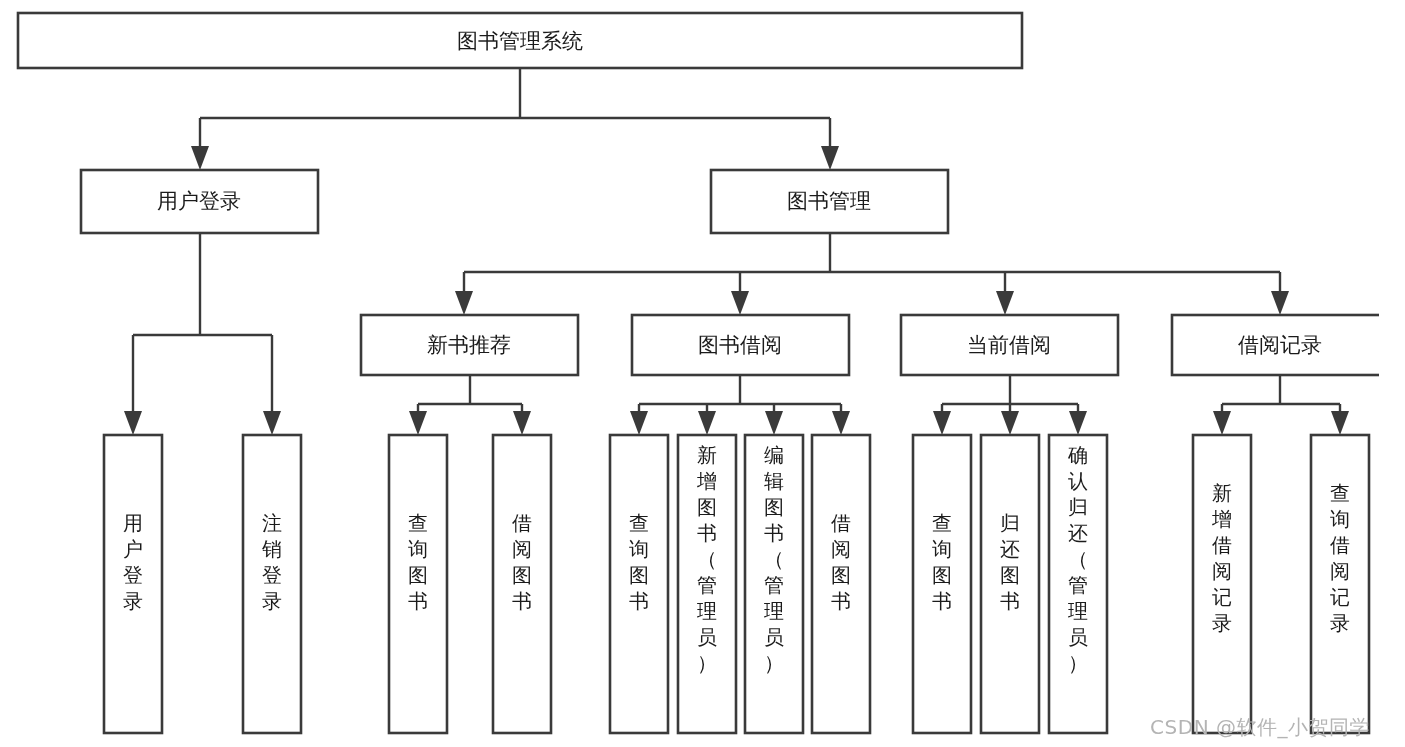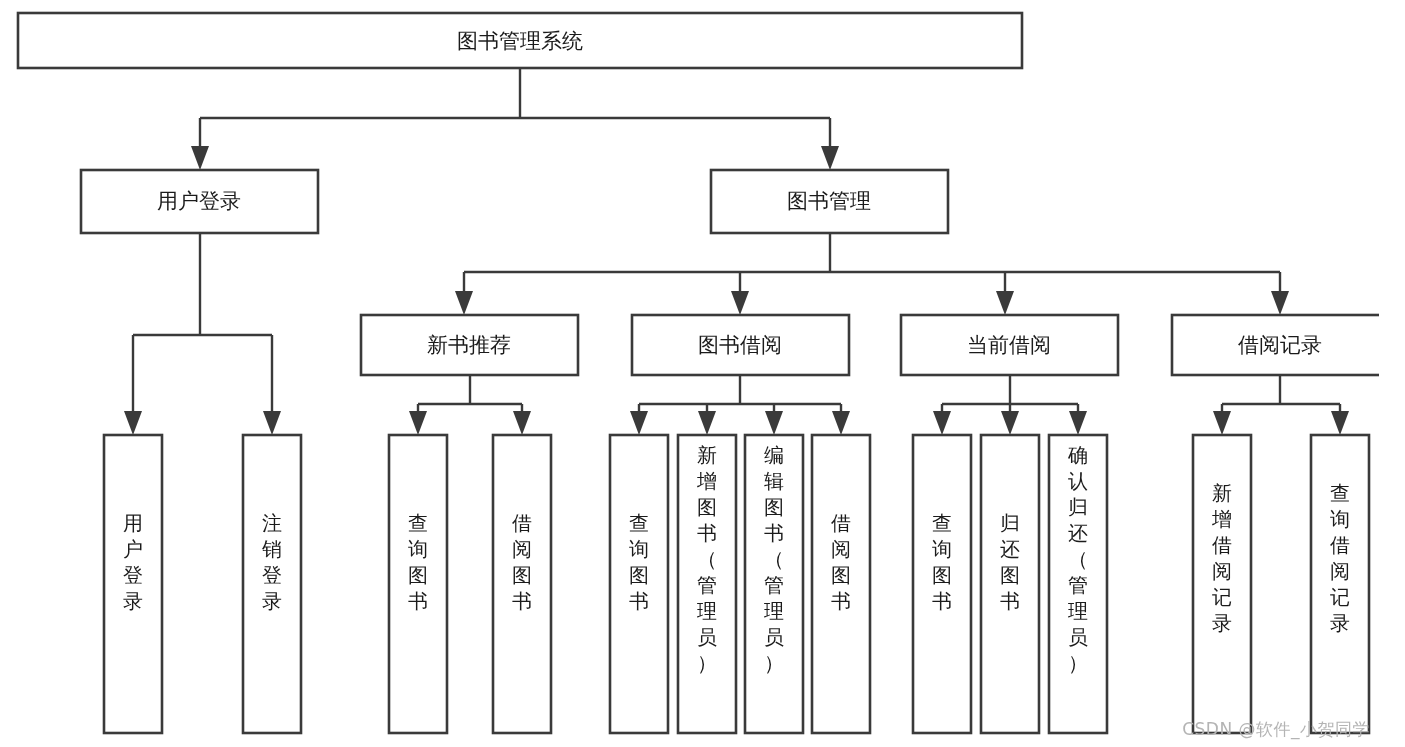--- a/index.html
+++ b/index.html
@@ -53,21 +53,21 @@
     font-family: "DejaVu Sans", "Liberation Sans", sans-serif;
     font-size: 20px;
     fill: #1b1b1b;
     text-anchor: middle;
   }
   .watermark {
     position: absolute;
     right: 9px;
     bottom: 6px;
     font-family: "DejaVu Sans", "Liberation Sans", sans-serif;
-    font-size: 17px;
+    font-size: 20px;
     color: #b4b4b4;
     letter-spacing: 0.5px;
     user-select: none;
     pointer-events: none;
   }
 </style>
 </head>
 <body>
 
 <div id="diagram-root">

